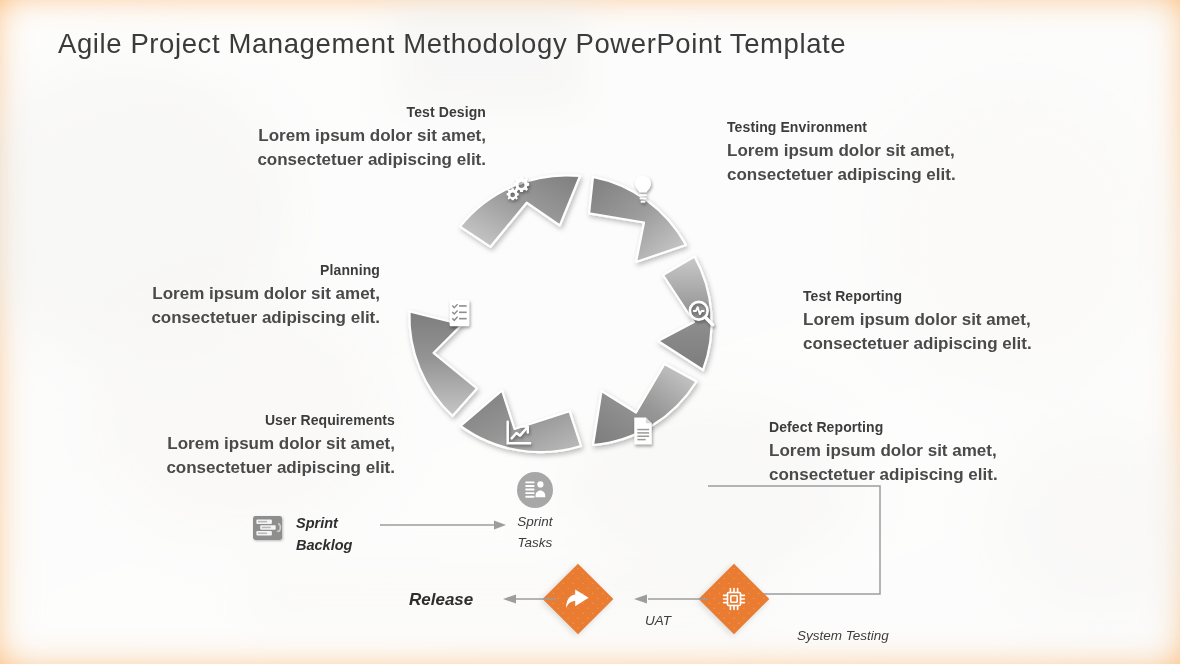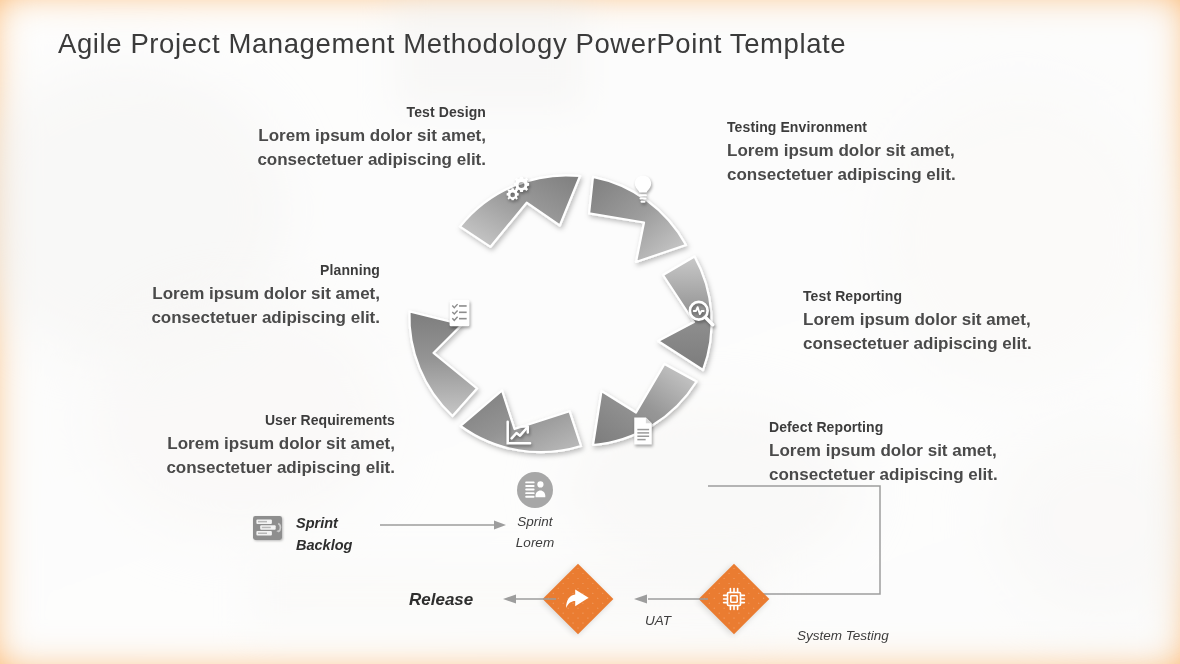--- a/index.html
+++ b/index.html
@@ -296,21 +296,21 @@
         <rect x="2.2" y="13.2" width="9.4" height="1.9" rx=".9"></rect>
         <rect x="2.2" y="16.8" width="9.4" height="1.9" rx=".9"></rect>
       </g>
       <circle cx="17.4" cy="5.4" r="3.1"></circle>
       <path d="M12.5 16.6c0-2.9 2.2-5.2 4.9-5.2s4.9 2.3 4.9 5.2v1.7h-9.8z"></path>
     </svg>
   </div>
 
   <div class="flow-label c" style="left:495px;top:512px;width:80px;line-height:1.55;">
     <div>Sprint</div>
-    <div>Lorem</div>
+    <div>Tasks</div>
   </div>
 
   <svg class="conn" style="left:700px;top:480px;" width="190" height="125">
     <path d="M8 6 H 180 V 114 H 25" stroke="#9d9d9d" stroke-width="1.5" fill="none"></path>
     <path d="M12 114l12-4.4v8.8z" fill="#9d9d9d"></path>
   </svg>
 
   <div class="diamond" style="left:709px;top:574px;">
     <span class="gl">
       <svg width="26" height="26" viewBox="0 0 26 26" fill="none" stroke="#ffffff" stroke-width="1.6">

